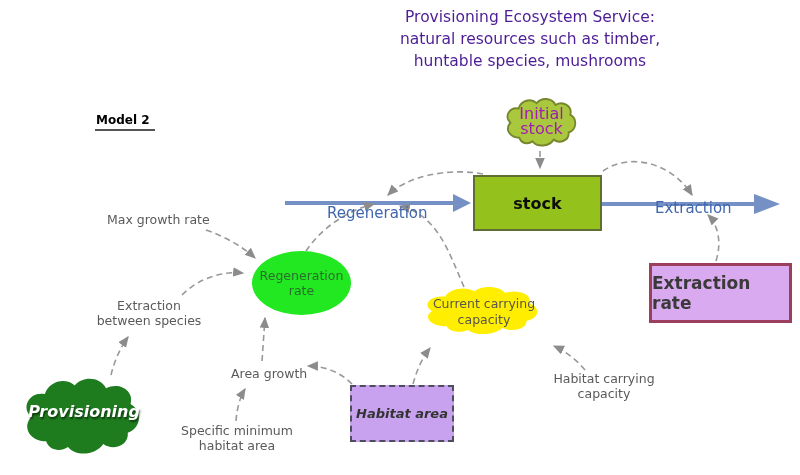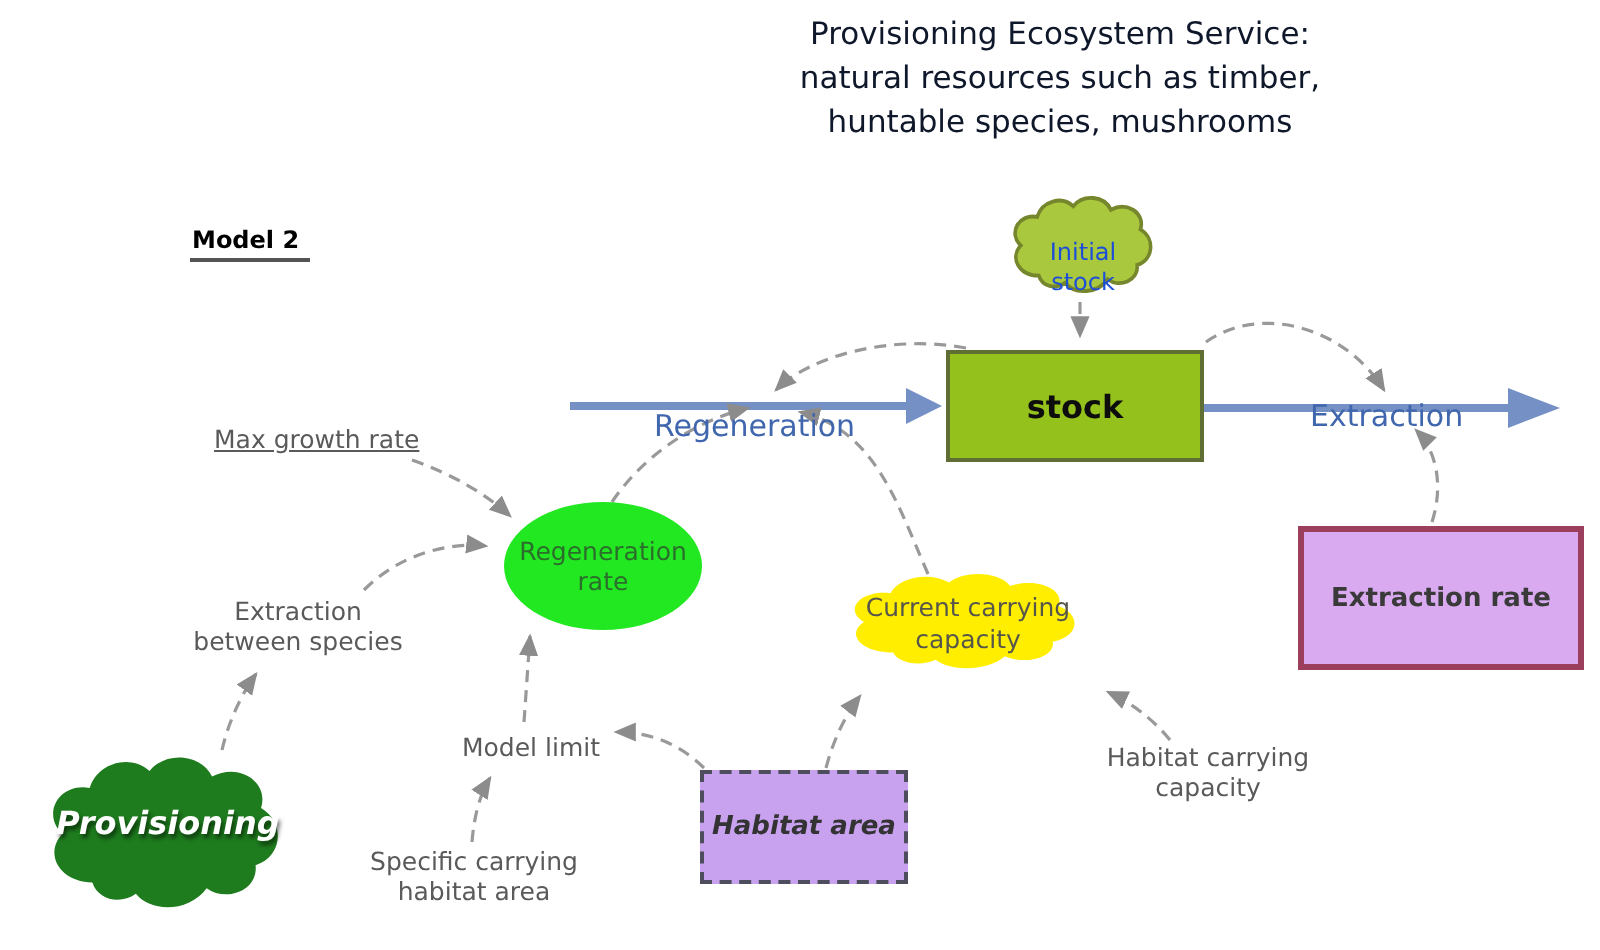--- a/index.html
+++ b/index.html
@@ -3,49 +3,49 @@
 <meta charset="utf-8">
 <style>
   html,body{margin:0;padding:0;background:#fff;}
   #stage{position:relative;width:800px;height:475px;background:#fff;overflow:hidden;
          font-family:"DejaVu Sans", sans-serif;}
   #wires{position:absolute;left:0;top:0;z-index:0;}
   .abs{position:absolute;z-index:2;}
   .pre{white-space:pre-line;}
   .ctr{text-align:center;}
 
-  .title{left:330px;top:6px;width:400px;font-size:15.5px;line-height:22px;color:#0f172a;
+  .title{left:330px;top:6px;width:400px;font-size:15.5px;line-height:22px;color:#4c1d95;
          text-align:center;}
   .model2{left:95px;top:113px;font-size:12px;font-weight:bold;color:#000;
           border-bottom:2px solid #555;padding:0 5px 2px 1px;}
 
   .stock-box{left:473px;top:175px;width:129px;height:56px;background:#94c11b;
              border:2px solid #5f6f33;box-sizing:border-box;display:flex;
              align-items:center;justify-content:center;font-size:16px;font-weight:bold;color:#0d0d0d;}
   .flow-label{font-size:15px;color:#4066ae;z-index:3;}
   .regen-label{left:327px;top:204px;}
   .extr-label{left:655px;top:199px;}
 
-  .extr-rate-box{left:649px;top:263px;width:143px;height:72px;background:#d9aaf0;
+  .extr-rate-box{left:649px;top:263px;width:143px;height:60px;background:#d9aaf0;
                  border:3px solid #9c3f5c;box-sizing:border-box;display:flex;align-items:center;
-                 justify-content:center;font-size:13px;font-weight:bold;color:#3a3a3a;}
+                 justify-content:center;font-size:17px;font-weight:bold;color:#3a3a3a;}
   .habitat-box{left:350px;top:385px;width:104px;height:57px;background:#c8a2ee;
                border:2px dashed #4d4d5e;box-sizing:border-box;display:flex;align-items:center;
                justify-content:center;font-size:13px;font-weight:bold;font-style:italic;color:#333;}
   .regen-ellipse{left:252px;top:251px;width:99px;height:64px;background:#22e822;border-radius:50%;
                  display:flex;align-items:center;justify-content:center;font-size:12.5px;
                  color:#2b6e2b;line-height:15px;}
-  .cloud-label{font-size:12px;line-height:15px;color:#1d4ed8;margin-top:13px;}
+  .cloud-label{font-size:16px;line-height:15px;color:#a21caf;}
   .init-label{left:505px;top:106px;width:73px;}
   .cap-label{left:424px;top:296px;width:120px;font-size:12.5px;line-height:16px;color:#56564a;}
   .bio-label{left:25px;top:402px;width:118px;font-size:16px;font-weight:bold;font-style:italic;
              color:#fff;text-shadow:1px 2px 2px rgba(0,0,0,0.55);}
 
   .gray-lbl{font-size:12.5px;line-height:15px;color:#5a5a5a;white-space:nowrap;}
-  .max-growth{left:107px;top:212px;text-decoration:underline;}
+  .max-growth{left:107px;top:212px;}
   .synergies{left:93px;top:298px;width:112px;white-space:pre-line;text-align:center;}
   .area-limit{left:231px;top:366px;}
   .spec-min{left:181px;top:423px;width:112px;white-space:pre-line;text-align:center;}
   .spec-carry{left:546px;top:371px;width:116px;white-space:pre-line;text-align:center;}
 </style>
 </head>
 <body>
 
 <div id="stage">
 
@@ -122,19 +122,19 @@
 
   <div class="abs habitat-box">
     <span>Habitat area</span>
   </div>
 
   <div class="abs bio-label ctr">Provisioning</div>
 
   <div class="abs gray-lbl max-growth">Max growth rate</div>
   <div class="abs gray-lbl synergies">Extraction
 between species</div>
-  <div class="abs gray-lbl area-limit">Model limit</div>
-  <div class="abs gray-lbl spec-min">Specific carrying
+  <div class="abs gray-lbl area-limit">Area growth</div>
+  <div class="abs gray-lbl spec-min">Specific minimum
 habitat area</div>
   <div class="abs gray-lbl spec-carry">Habitat carrying
 capacity</div>
 
 </div>
 
 </body></html>

